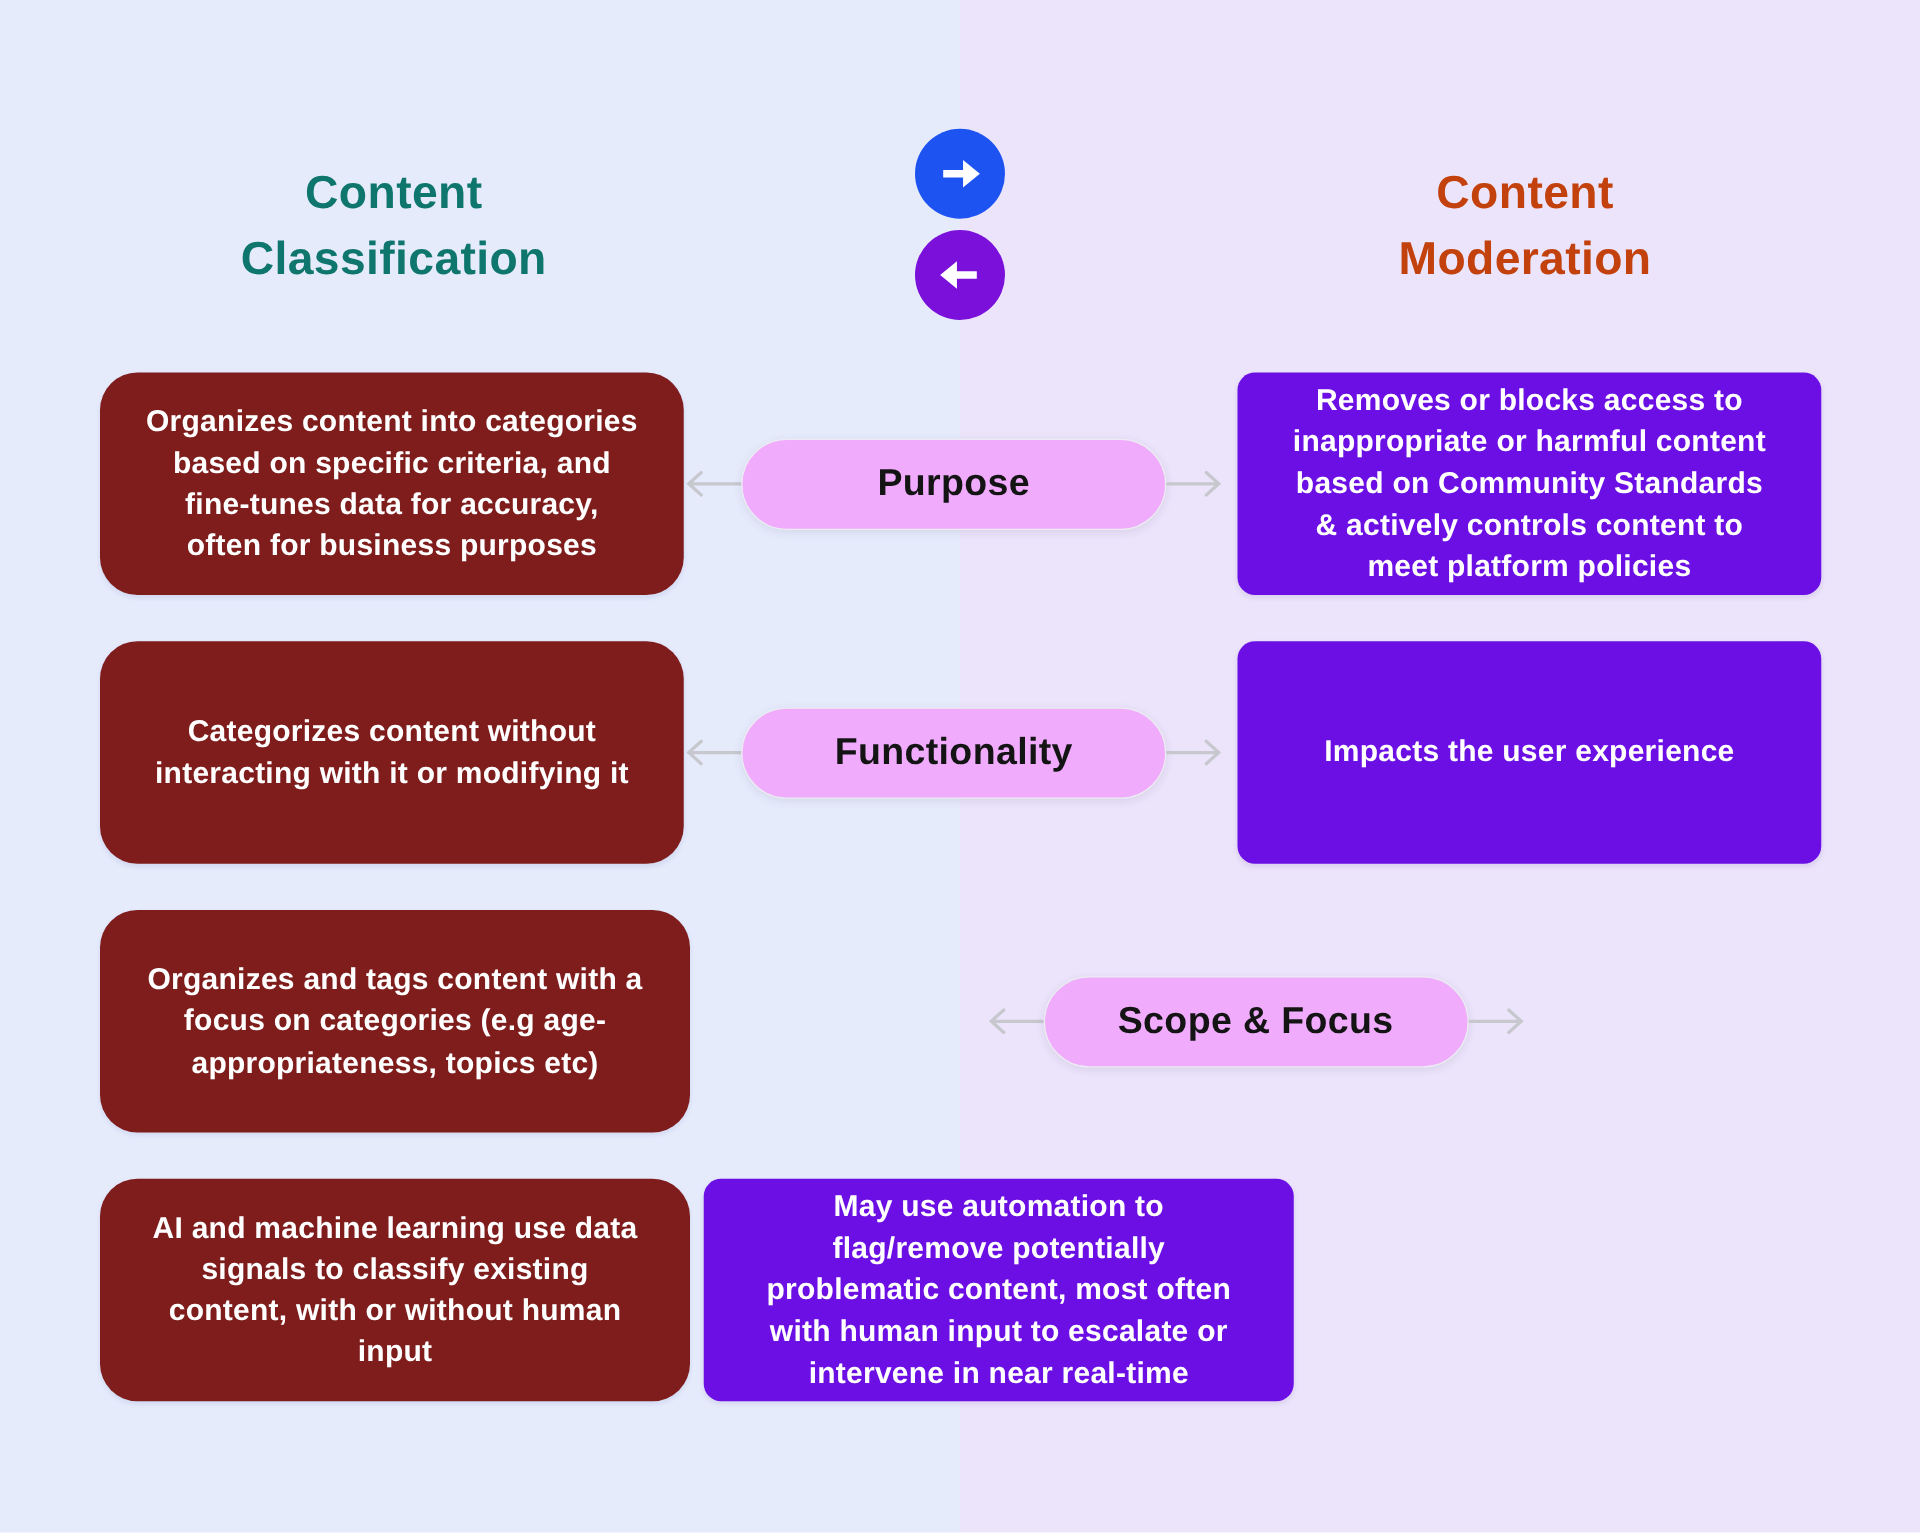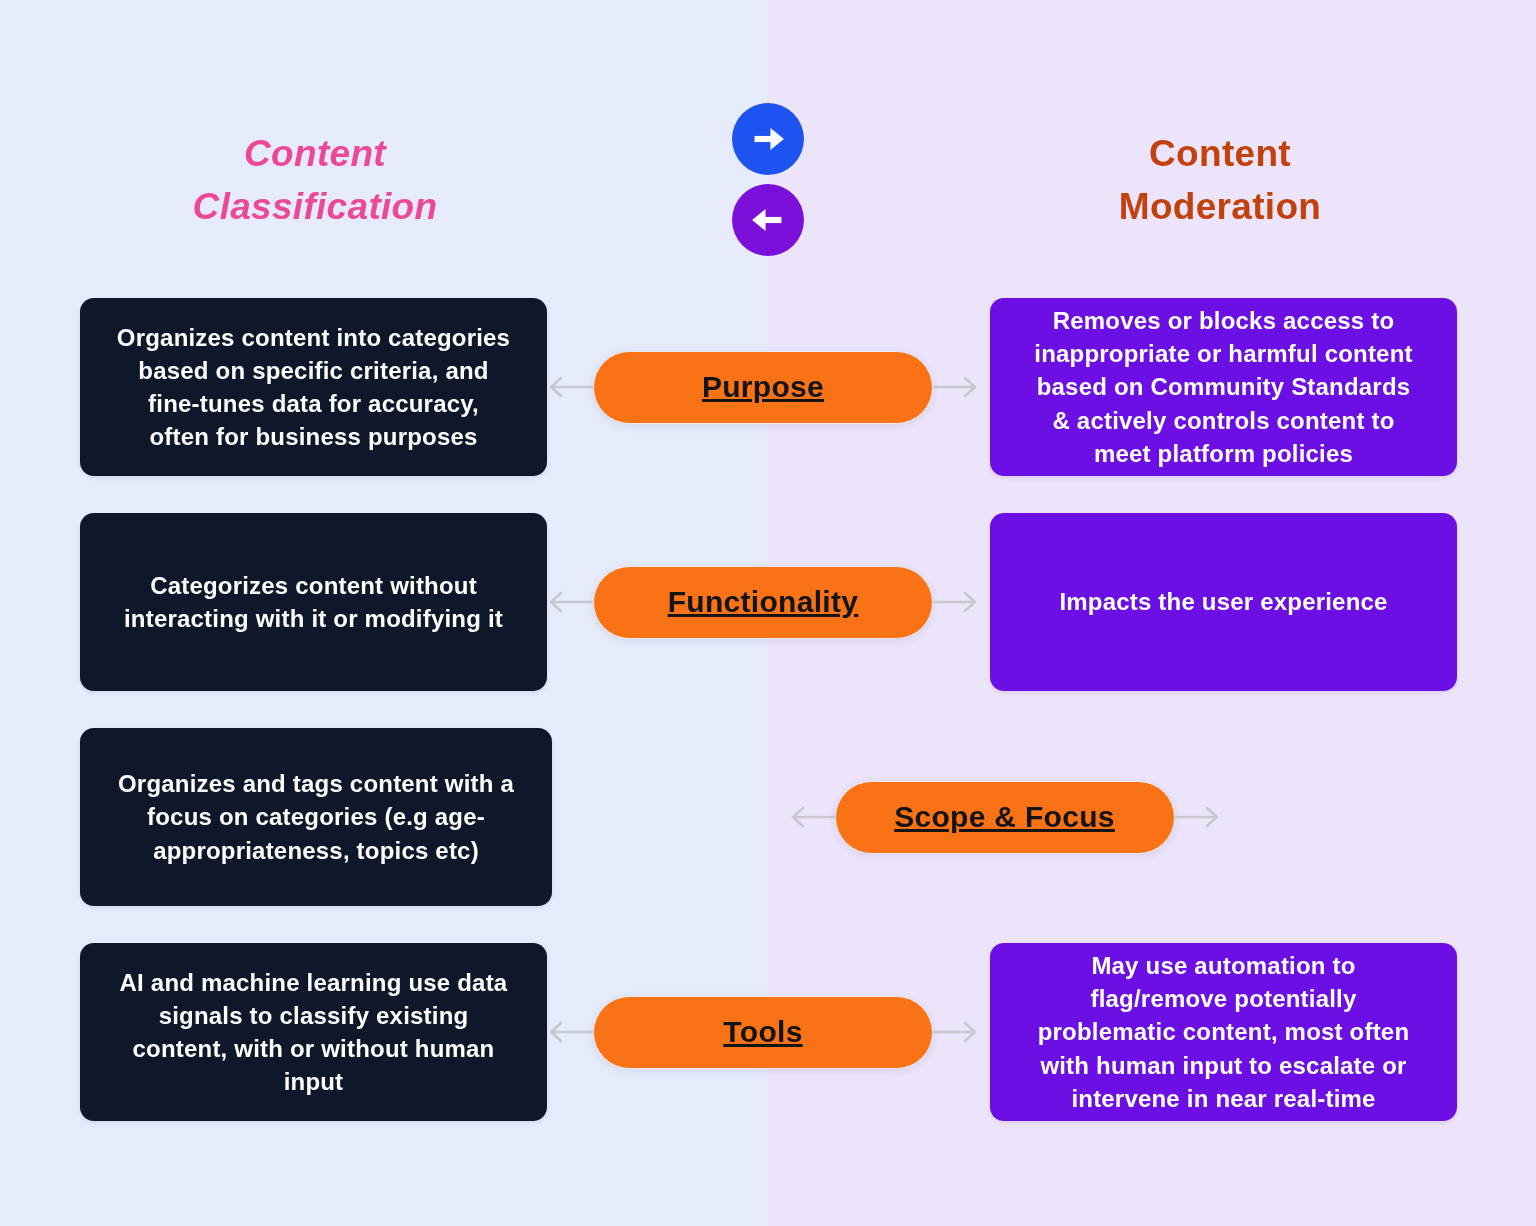--- a/index.html
+++ b/index.html
@@ -8,53 +8,52 @@
     font-family:"Liberation Sans", sans-serif;
     position:relative;
     overflow:hidden;
     background:linear-gradient(90deg, #e6ebfc 0 768px, #ece4fb 768px 100%);
   }
   .title {
     position:absolute; top:128px; width:330px;
     text-align:center; font-size:37px; font-weight:700; line-height:1.42;
     letter-spacing:0.3px;
   }
-  .title-left  { left:150px; color:#ec4899;font-style:italic; }
+  .title-left  { left:150px; color:#0f766e; }
   .title-right { left:1055px; color:#c2410c; }
 
   .swap-icons { position:absolute; left:732px; top:103px; width:72px;
     display:flex; flex-direction:column; gap:9px; }
   .circle { width:72px; height:72px; border-radius:50%;
     display:flex; align-items:center; justify-content:center; }
   .circle-blue   { background:#1d54f1; }
   .circle-purple { background:#7a10d9; }
 
   .row { position:absolute; left:80px; width:1377px; height:178px;
     display:flex; align-items:center; }
   .row1 { top:298px; } .row2 { top:513px; } .row3 { top:728px; } .row4 { top:943px; }
 
   .box {
     width:472px; height:178px; border-radius:14px;
     display:flex; align-items:center; justify-content:center;
     text-align:center; color:#ffffff;
     font-size:24px; font-weight:600; line-height:1.38;
     padding:0 36px; letter-spacing:0.2px;
   }
-  .box-blue   { background:#0f172a; box-shadow:0 2px 4px rgba(30,50,140,0.10); }
+  .box-blue   { background:#7f1d1d; box-shadow:0 2px 4px rgba(30,50,140,0.10);border-radius:30px; }
   .box-purple { background:#6b0fe4; box-shadow:0 2px 4px rgba(70,20,140,0.10);margin-left:11px; }
 
   .center { flex:1; display:flex; align-items:center; justify-content:center; height:100%; }
   .pill {
-    width:340px; height:73px; background:#f97316;
+    width:340px; height:73px; background:#f0abfc;
     border:1px solid #ececf2; border-radius:40px;
     display:flex; align-items:center; justify-content:center;
     font-size:30px; font-weight:700; color:#141414;
     box-shadow:0 2px 8px rgba(40,40,70,0.10);
     letter-spacing:0.3px;
-    text-decoration:underline;
   }
   .conn { flex:0 0 auto; display:block; }
 </style>
 </head>
 <body>
 
 <div class="title title-left">Content Classification</div>
 <div class="title title-right">Content Moderation</div>
 
 <div class="swap-icons">
@@ -108,23 +107,14 @@
     </svg>
     <div class="pill">Scope &amp; Focus</div>
     <svg class="conn" width="46" height="26" viewBox="0 0 46 26">
       <path d="M0 13 L42 13 M32 4 L42 13 L32 22" stroke="#c7c8ce" stroke-width="2.6" fill="none" stroke-linecap="round"></path>
     </svg>
   </div>
 </div>
 
 <div class="row row4">
   <div class="box box-blue">AI and machine learning use data signals to classify existing content, with or without human input</div>
-  <div class="center">
-    <svg class="conn" width="46" height="26" viewBox="0 0 46 26">
-      <path d="M46 13 L4 13 M14 4 L4 13 L14 22" stroke="#c7c8ce" stroke-width="2.6" fill="none" stroke-linecap="round"></path>
-    </svg>
-    <div class="pill">Tools</div>
-    <svg class="conn" width="46" height="26" viewBox="0 0 46 26">
-      <path d="M0 13 L42 13 M32 4 L42 13 L32 22" stroke="#c7c8ce" stroke-width="2.6" fill="none" stroke-linecap="round"></path>
-    </svg>
-  </div>
   <div class="box box-purple">May use automation to flag/remove potentially problematic content, most often with human input to escalate or intervene in near real-time</div>
 </div>
 
 </body></html>

